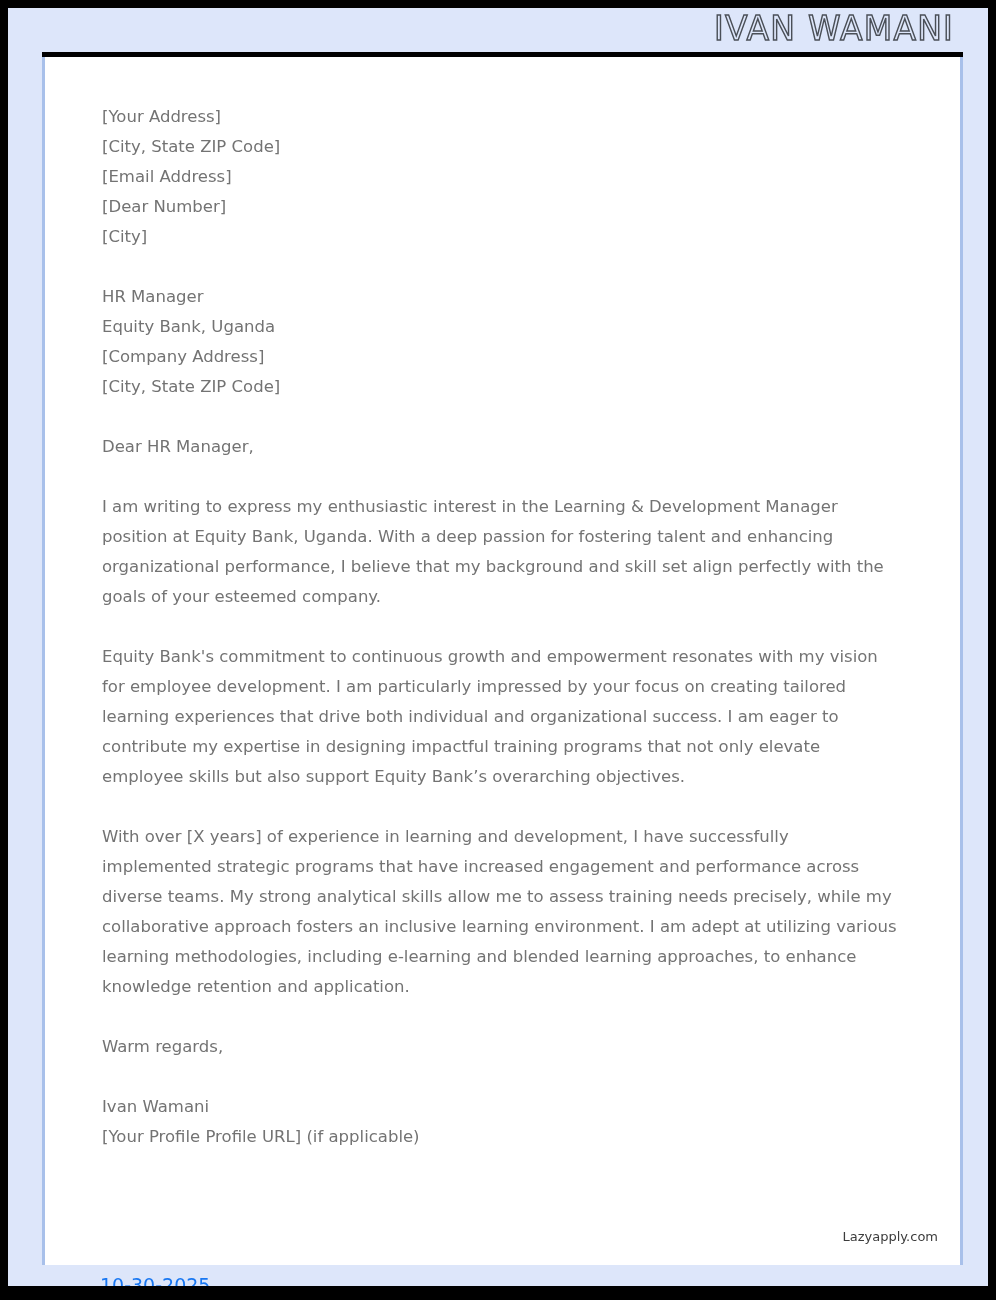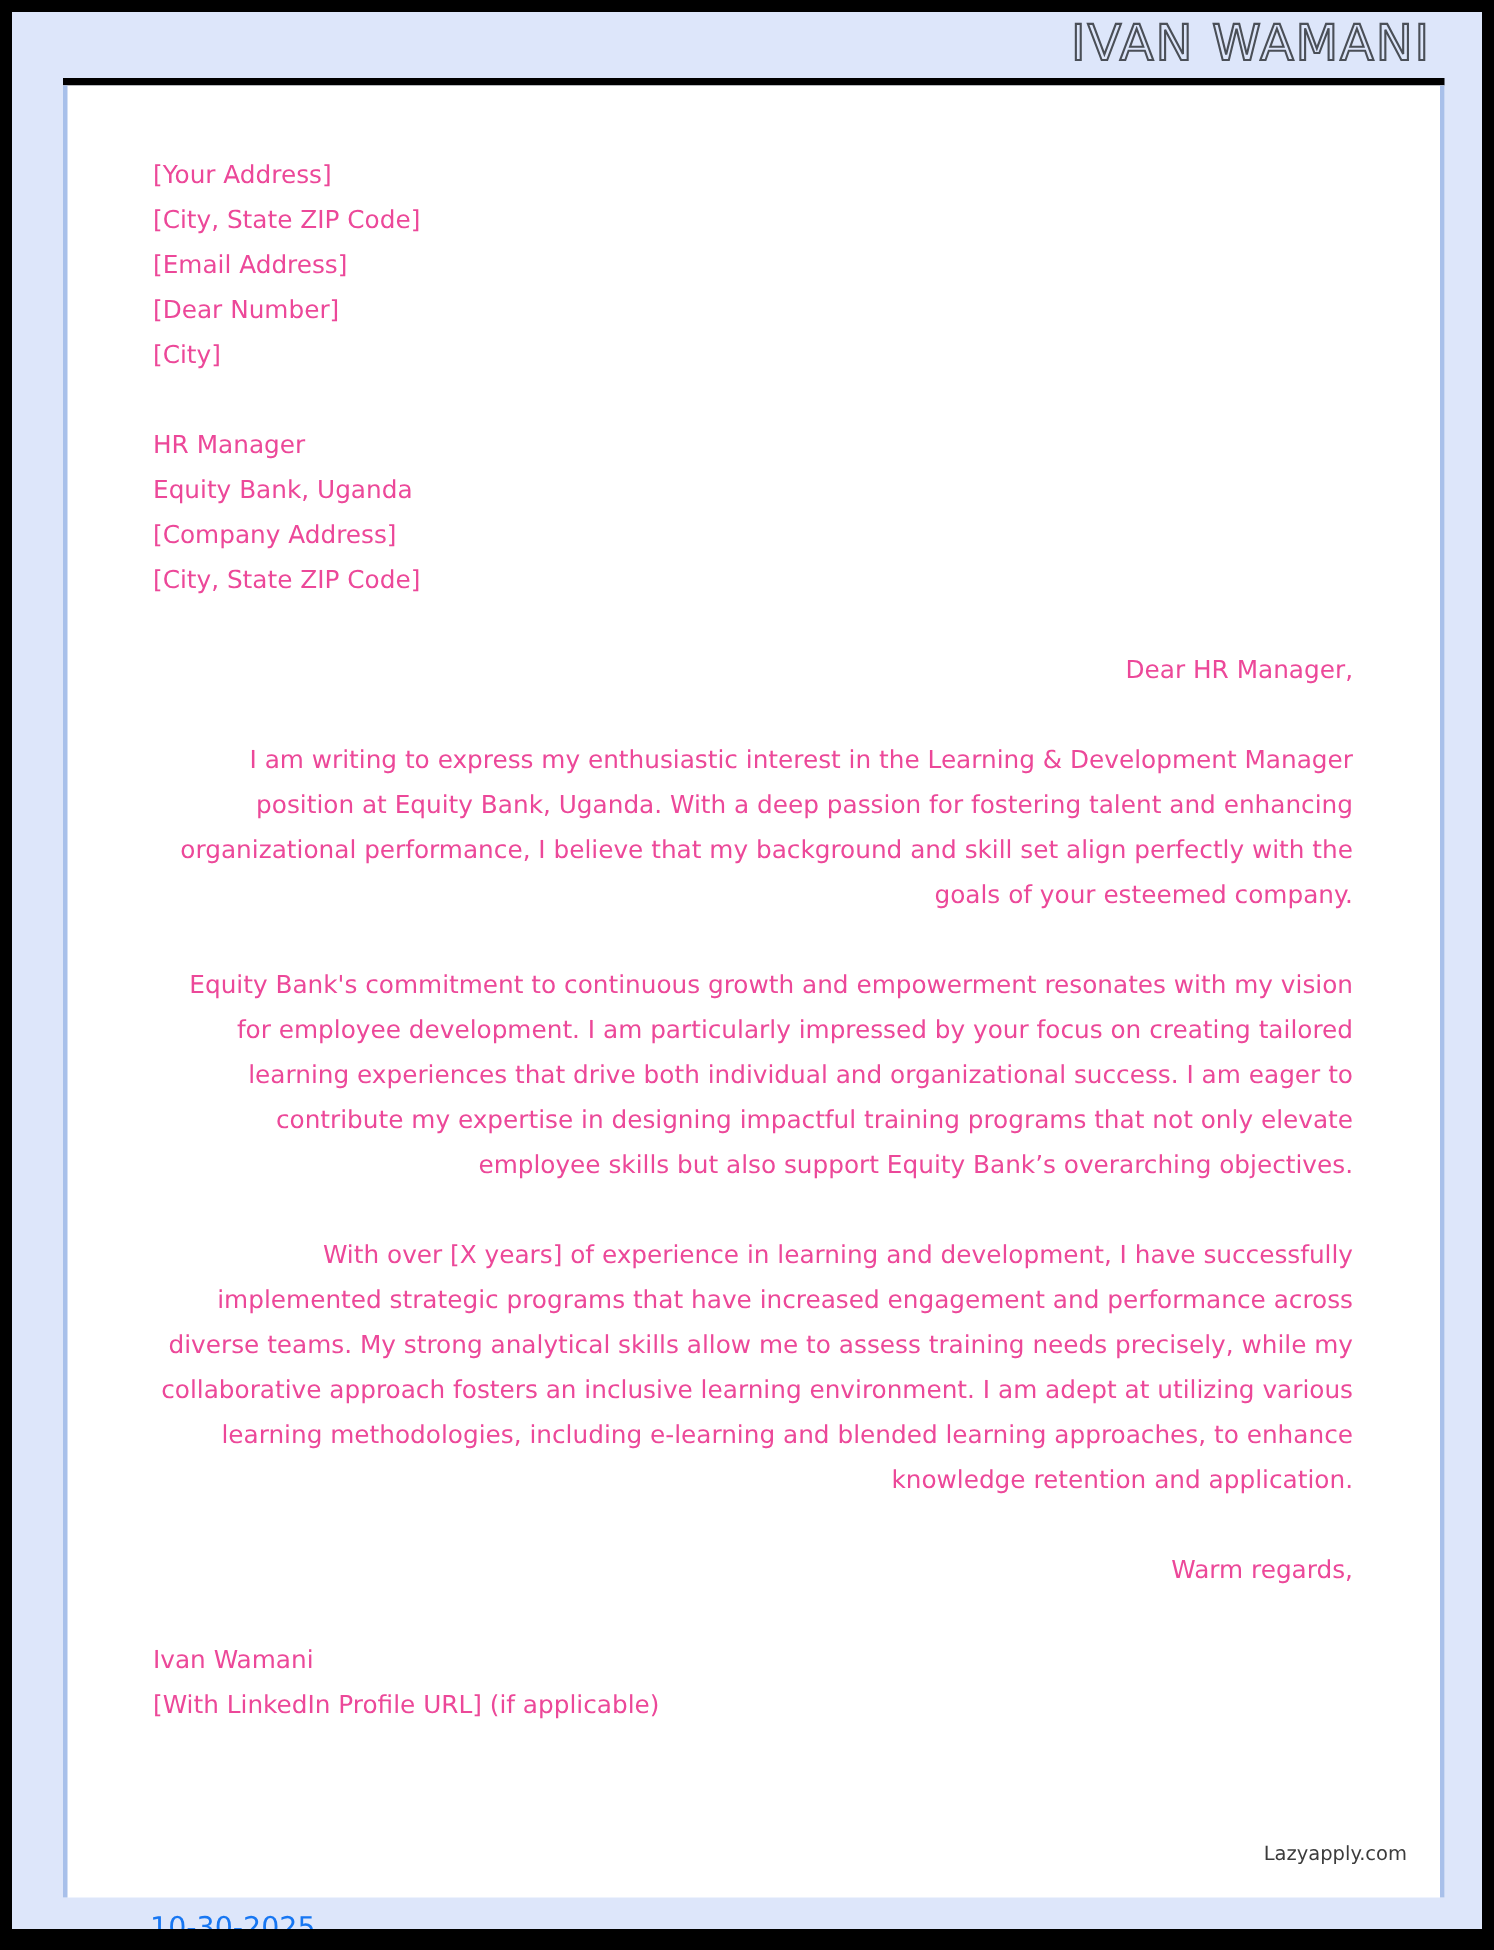--- a/index.html
+++ b/index.html
@@ -83,36 +83,36 @@
   }
 
   .letter-body {
     position: absolute;
     left: 57px;
     top: 45px;
     width: 800px;
     font-family: "DejaVu Sans", sans-serif;
     font-size: 16.5px;
     line-height: 30px;
-    color: #ec4899;
+    color: #737373;
   }
 
   .block {
     margin: 0 0 30px 0;
   }
   .block:last-child {
     margin-bottom: 0;
   }
   .line {
     display: block;
     white-space: pre-wrap;
   }
   .para {
     margin: 0 0 30px 0;
-    text-align: right;
+    text-align: left;
   }
 
   .watermark {
     position: absolute;
     right: 22px;
     bottom: 20px;
     font-family: "DejaVu Sans", sans-serif;
     font-size: 13px;
     line-height: 16px;
     color: #3c3c3c;
@@ -162,21 +162,21 @@
         <p class="para">Dear HR Manager,</p>
 
         <p class="para">I am writing to express my enthusiastic interest in the Learning &amp; Development Manager position at Equity Bank, Uganda. With a deep passion for fostering talent and enhancing organizational performance, I believe that my background and skill set align perfectly with the goals of your esteemed company.</p>
         <p class="para">Equity Bank's commitment to continuous growth and empowerment resonates with my vision for employee development. I am particularly impressed by your focus on creating tailored learning experiences that drive both individual and organizational success. I am eager to contribute my expertise in designing impactful training programs that not only elevate employee skills but also support Equity Bank’s overarching objectives.</p>
         <p class="para">With over [X years] of experience in learning and development, I have successfully implemented strategic programs that have increased engagement and performance across diverse teams. My strong analytical skills allow me to assess training needs precisely, while my collaborative approach fosters an inclusive learning environment. I am adept at utilizing various learning methodologies, including e-learning and blended learning approaches, to enhance knowledge retention and application.</p>
 
         <p class="para">Warm regards,</p>
 
         <div class="block">
           <span class="line">Ivan Wamani</span>
-          <span class="line">[With LinkedIn Profile URL] (if applicable)</span>
+          <span class="line">[Your Profile Profile URL] (if applicable)</span>
         </div>
 
       </div>
 
       <div class="watermark">Lazyapply.com</div>
     </div>
 
     <div class="footer-date">10-30-2025</div>
 
   </div>

